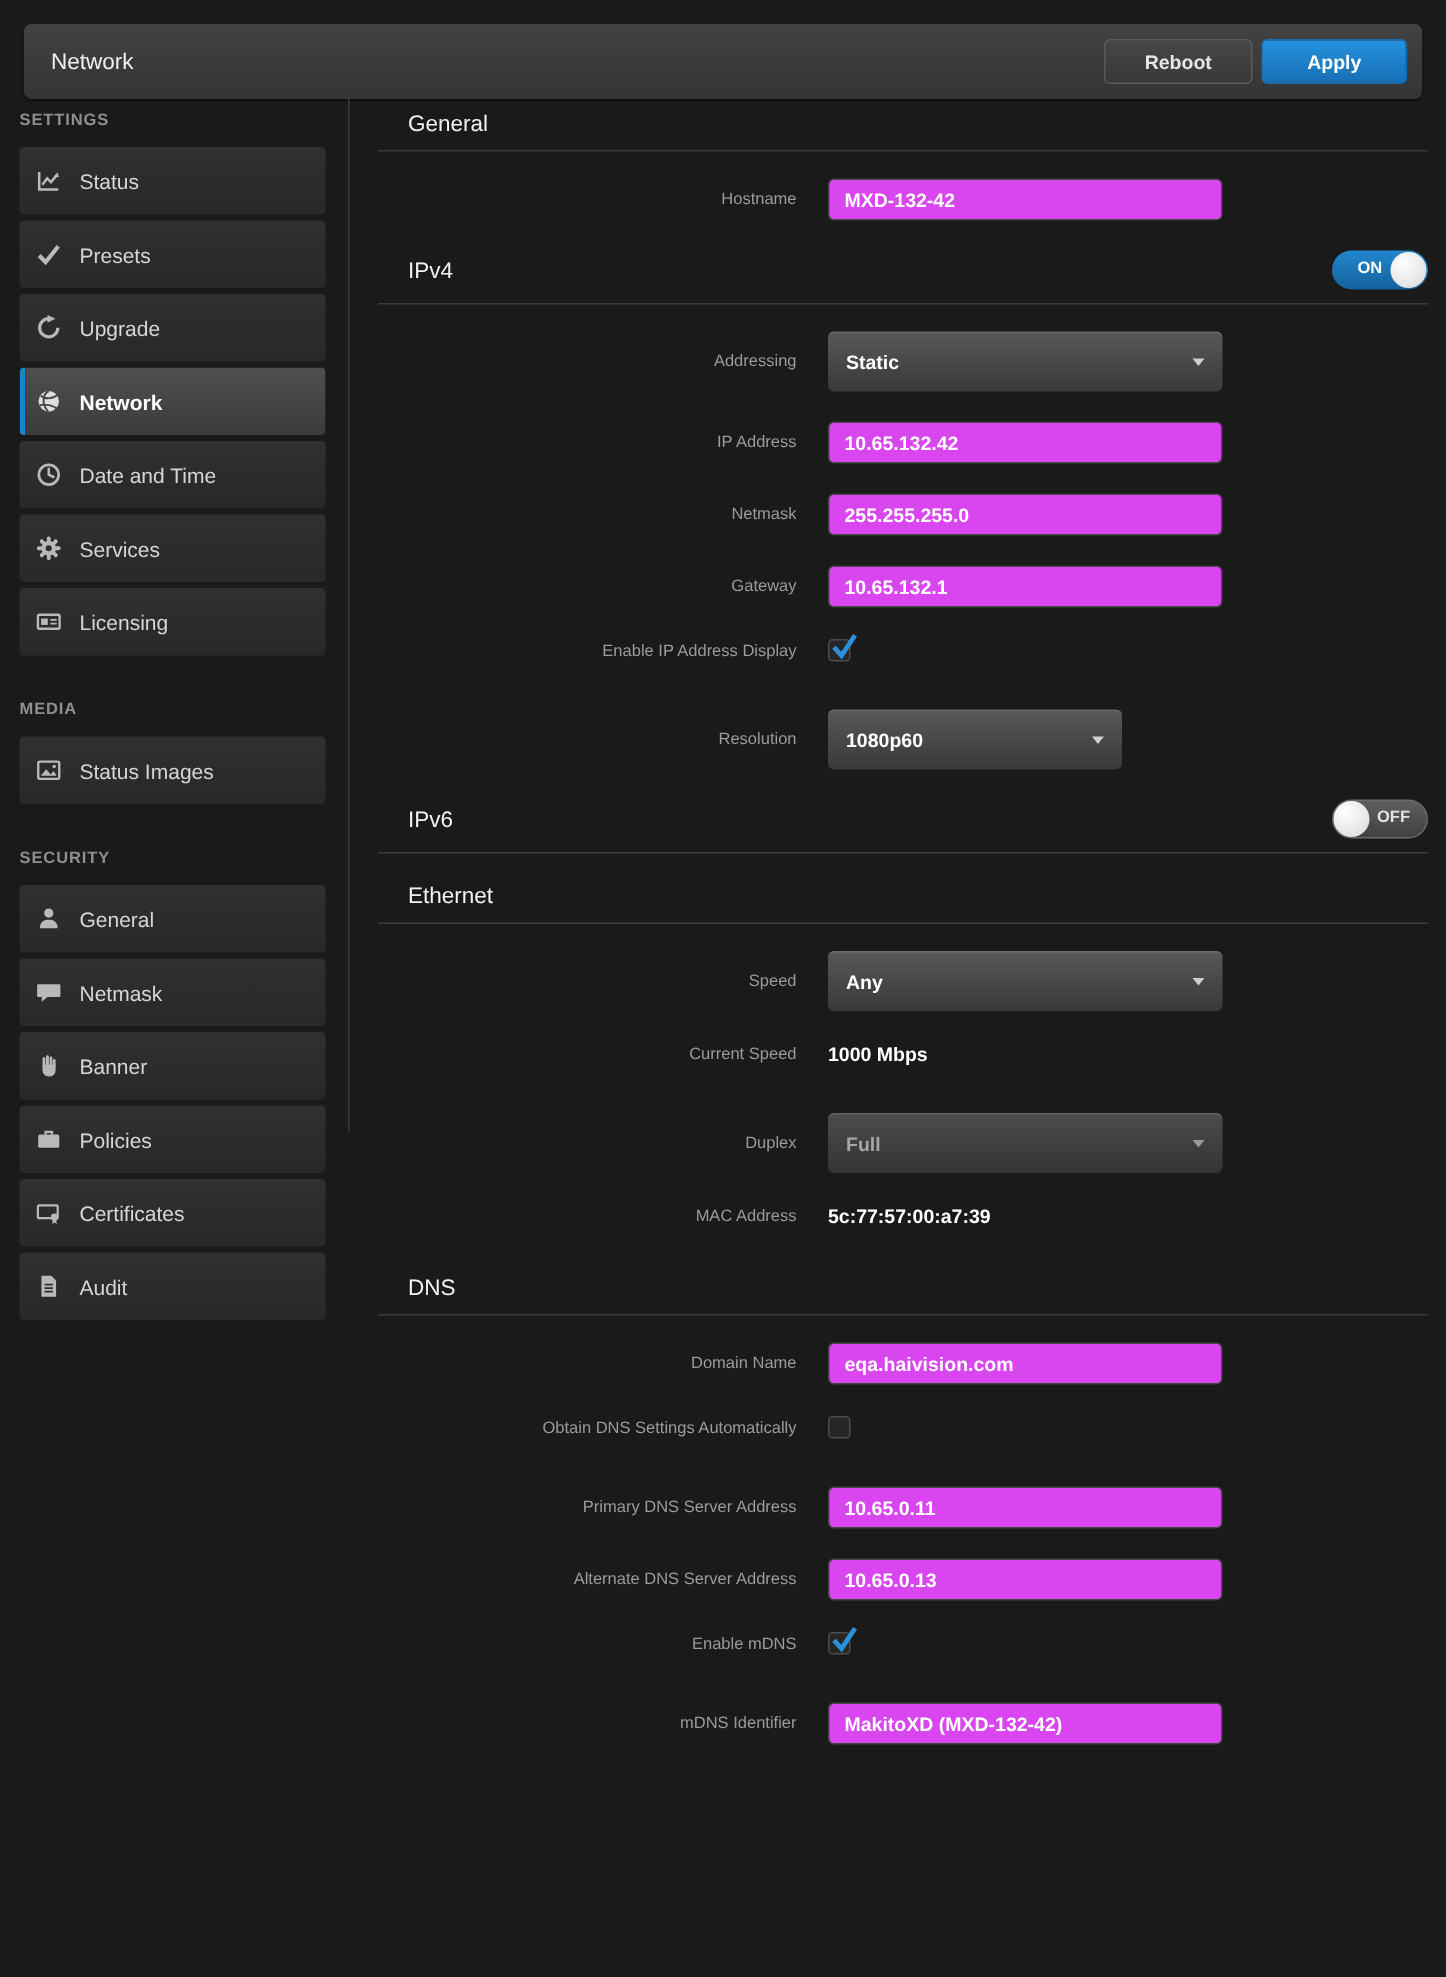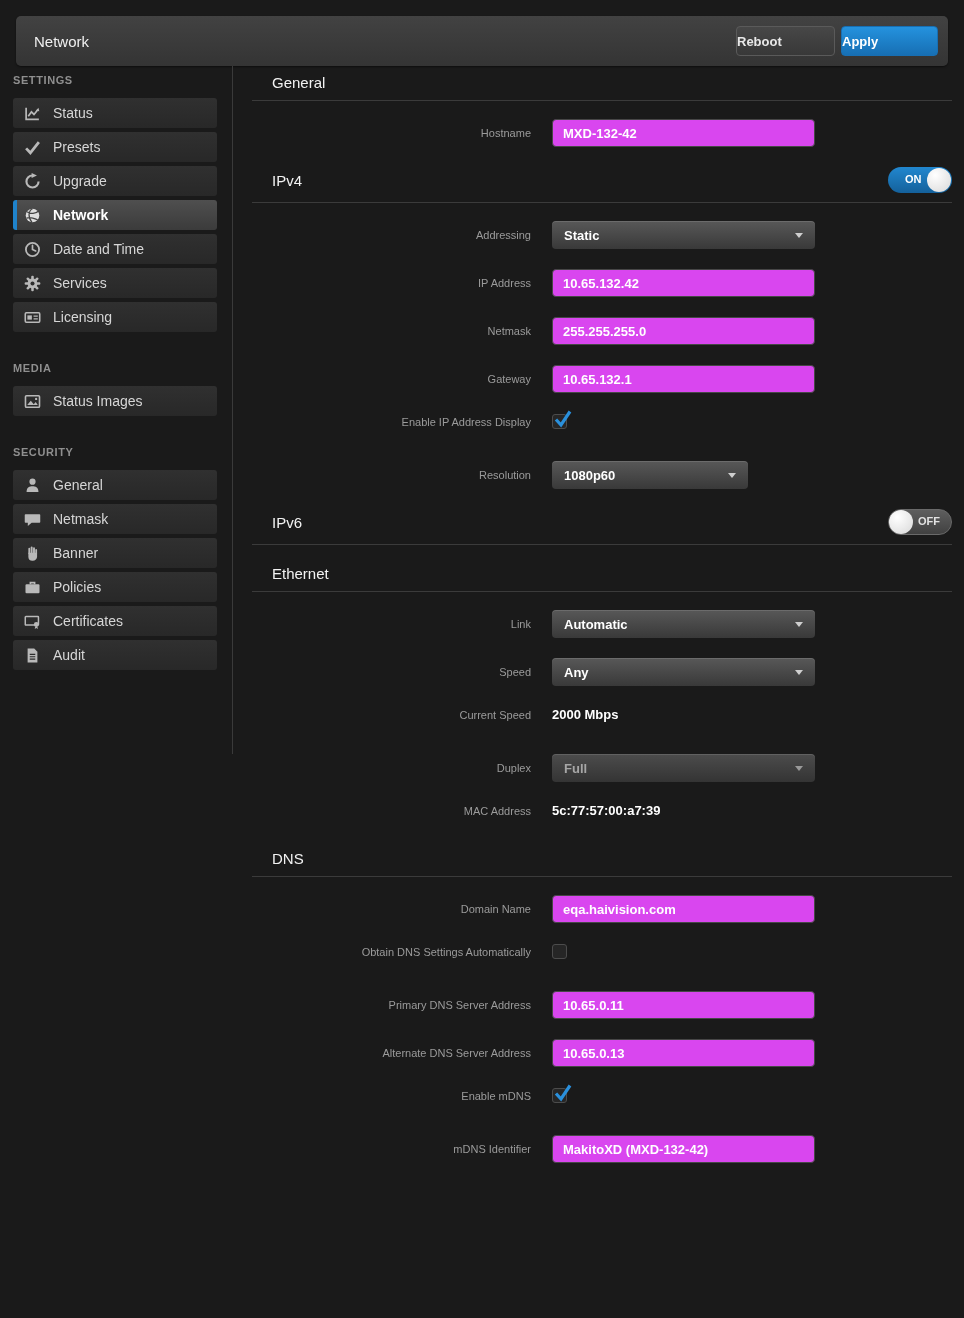--- a/index.html
+++ b/index.html
@@ -7,35 +7,35 @@
 
   
   .topbar {
     margin:16px 16px 0 16px; height:50px; border-radius:5px;
     background:linear-gradient(#424242,#343434);
     display:flex; align-items:center; padding:0 10px 0 18px;
     box-shadow:0 1px 2px rgba(0,0,0,.5);
   }
   .topbar h1 { font-size:15px; font-weight:400; color:#f0f0f0; flex:1; }
   .btn { height:30px; border-radius:4px; font-size:13px; font-weight:bold;
-         display:flex; align-items:center; cursor:pointer; }
+         display:flex; align-items:center; justify-content:center; cursor:pointer; }
   .btn-reboot { width:99px; background:linear-gradient(#474747,#383838);
                 border:1px solid #5a5a5a; color:#e8e8e8; margin-right:6px; }
   .btn-apply  { width:97px; background:linear-gradient(#2492de,#176fb4);
                 border:1px solid #176fb4; color:#fff; }
 
   
   .layout { display:flex; position:relative; }
   .layout::before { content:""; position:absolute; left:232px; top:0; width:1px; height:688px; background:#3a3a3a; }
 
   
   .sidebar { width:232px; padding:8px 15px 0 13px; flex-shrink:0; }
   .side-label { font-size:11px; font-weight:bold; color:#8f8f8f; letter-spacing:.6px; margin-bottom:12px; }
   .side-label.later { margin-top:30px; }
-  .side-item { display:flex; align-items:center; height:30px; margin-bottom:4px;
+  .side-item { display:flex; align-items:center; height:45px; margin-bottom:4px;
                background:linear-gradient(#303030,#282828); border-radius:3px;
                padding-left:11px; cursor:pointer; }
   .side-item .ic { width:17px; height:17px; margin-right:12px; display:flex; align-items:center; justify-content:center; }
   .side-item .lbl { font-size:14px; color:#d6d6d6; }
   .side-item.active { background:linear-gradient(#4f4f4f,#3b3b3b);
                       border-left:4px solid #1f83cb; padding-left:7px; }
   .side-item.active .lbl { color:#fff; font-weight:bold; }
   .ic svg { width:17px; height:17px; }
 
   
@@ -49,21 +49,21 @@
 
   .row { display:flex; align-items:center; margin-bottom:20px; min-height:28px; }
   .row.cb, .row.static { margin-bottom:31px; min-height:17px; }
   .row-label { width:300px; padding-right:21px; text-align:right;
                font-size:11px; color:#9b9b9b; flex-shrink:0; }
 
   .tinput { width:263px; height:28px; background:#d946ef; border:1px solid #474747;
             border-radius:4px; color:#fff; font-weight:bold; font-size:13px;
             padding:0 10px; font-family:"Liberation Sans", sans-serif; outline:none; }
 
-  .select { width:263px; height:28px; border-radius:4px; cursor:pointer;
+  .select { width:263px; height:40px; border-radius:4px; cursor:pointer;
             background:linear-gradient(#585858,#393939);
             display:flex; align-items:center; padding:0 12px; position:relative;
             box-shadow:inset 0 1px 0 rgba(255,255,255,.12);gap:20px; }
   .select .sel-text { flex:1; font-size:13px; font-weight:bold; color:#fff; }
   .select .caret { width:0; height:0; border-left:4.5px solid transparent;
                    border-right:4.5px solid transparent; border-top:5.5px solid #cfcfcf; }
   .select.narrow { width:196px; }
   .select.disabled { cursor:default; background:linear-gradient(#4c4c4c,#343434); }
   .select.disabled .sel-text { color:#a6a6a6; }
   .select.disabled .caret { border-top-color:#9a9a9a; }
@@ -333,36 +333,29 @@
         </div>
       </div>
     </div>
 
     <div class="section">
       <div class="section-head">
         <h2>Ethernet</h2>
       </div>
       <div class="section-body">
         <div class="row">
-          <div class="row-label">Link</div>
-          <div class="select">
-            <span class="sel-text">Automatic</span>
-            <span class="caret"></span>
-          </div>
-        </div>
-        <div class="row">
           <div class="row-label">Speed</div>
           <div class="select">
             <span class="sel-text">Any</span>
             <span class="caret"></span>
           </div>
         </div>
         <div class="row static">
           <div class="row-label">Current Speed</div>
-          <div class="static-val">2000 Mbps</div>
+          <div class="static-val">1000 Mbps</div>
         </div>
         <div class="row">
           <div class="row-label">Duplex</div>
           <div class="select disabled">
             <span class="sel-text">Full</span>
             <span class="caret"></span>
           </div>
         </div>
         <div class="row static">
           <div class="row-label">MAC Address</div>

